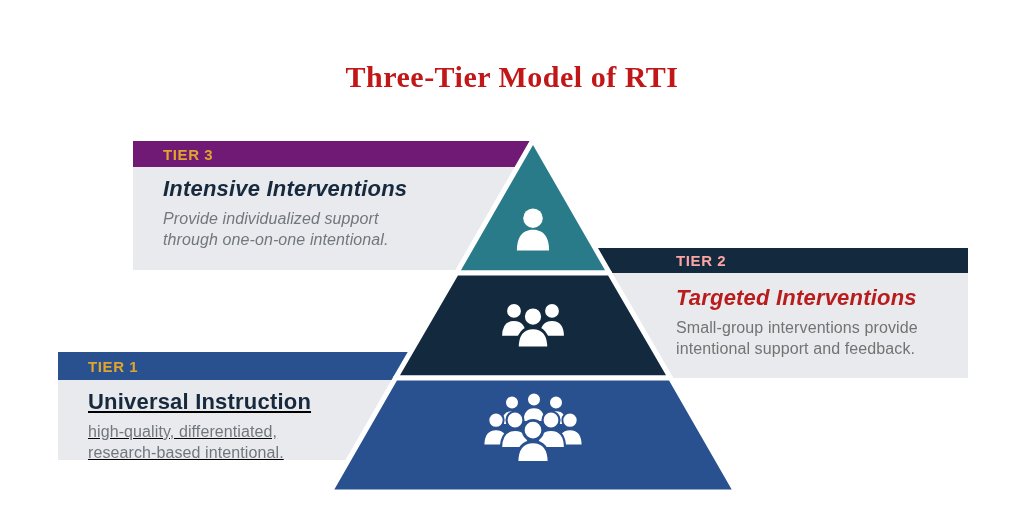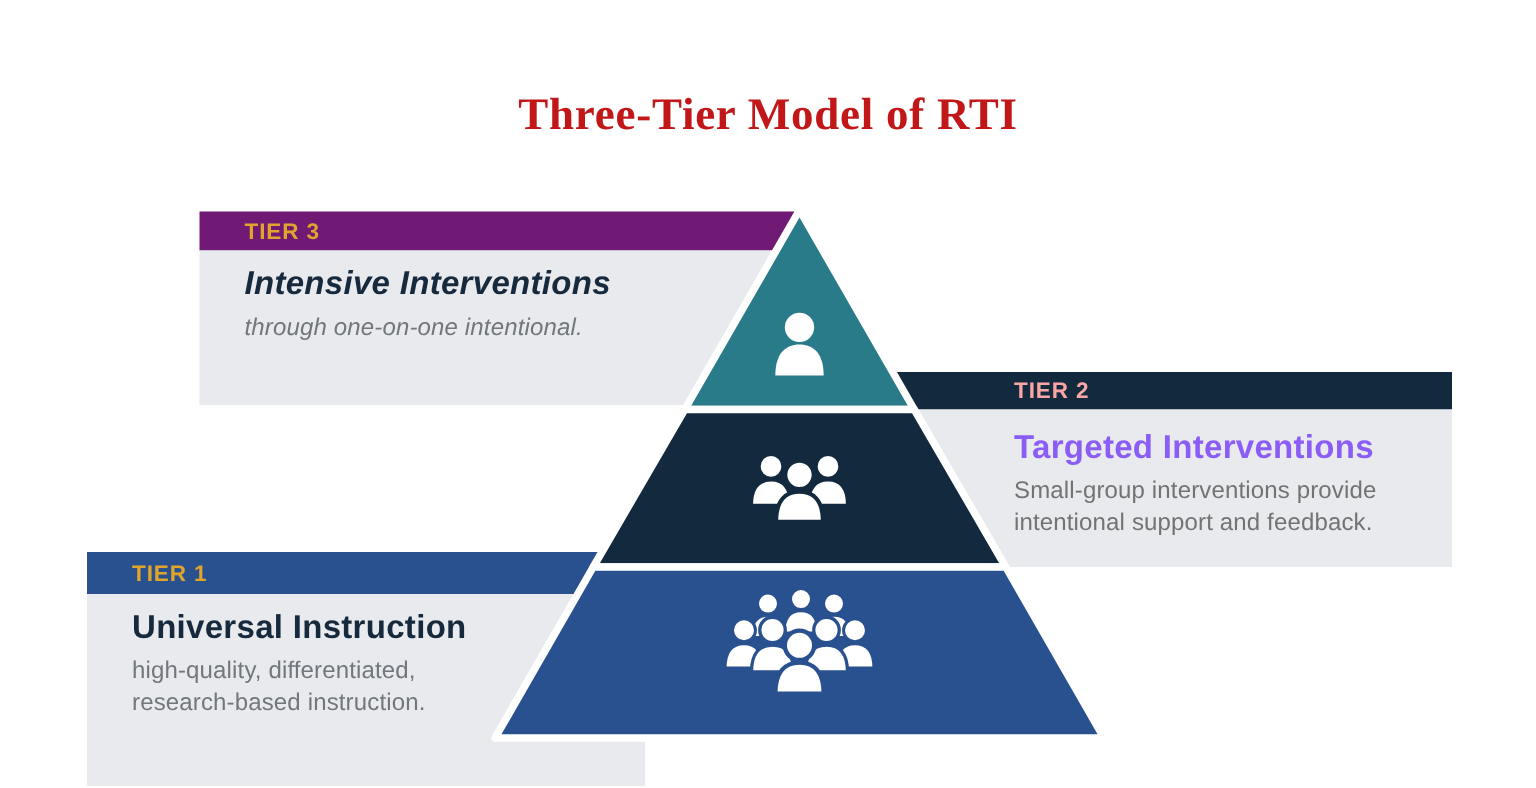--- a/index.html
+++ b/index.html
@@ -48,23 +48,23 @@
   #tier3-card .card-header { height: 26px; }
   #tier3-card .card-body { height: 103px; padding: 9px 10px 0 30px; }
   #tier3-card .card-header { padding-left: 30px; box-sizing: border-box; }
 
   
   #tier2-card { left: 592px; top: 248px; width: 376px; }
   #tier2-card .card-header { height: 25px; padding-left: 84px; box-sizing: border-box; }
   #tier2-card .card-body { height: 105px; padding: 12px 10px 0 84px; }
 
   
-  #tier1-card { left: 58px; top: 368px; width: 372px; }
+  #tier1-card { left: 58px; top: 352px; width: 372px; }
   #tier1-card .card-header { height: 28px; padding-left: 30px; box-sizing: border-box; }
-  #tier1-card .card-body { height: 128px; padding: 9px 10px 0 30px; }
+  #tier1-card .card-body { height: 80px; padding: 9px 10px 0 30px; text-decoration: underline; }
 
   #pyramid-svg {
     position: absolute;
     left: 0; top: 0;
     width: 1024px; height: 525px;
     pointer-events: none;
   }
 </style>
 </head>
 <body>
@@ -73,47 +73,48 @@
 
   <div class="diagram-title" style="color: rgb(193, 23, 24);">Three-Tier Model of RTI</div>
 
   <div class="card" id="tier3-card">
     <div class="card-header" style="background: #701a75;">
       <span class="card-label" style="color: rgb(225, 164, 44);">TIER 3</span>
     </div>
     <div class="card-body" style="background: rgb(232, 234, 237); font-style: italic;">
       <div class="card-title" style="color: rgb(22, 41, 61);">Intensive Interventions</div>
       <div class="card-desc" style="color: rgb(114, 119, 125);">
+        <div>Provide individualized support</div>
         <div>through one-on-one intentional.</div>
       </div>
     </div>
   </div>
 
   <div class="card" id="tier2-card">
     <div class="card-header" style="background: rgb(19, 41, 62);">
       <span class="card-label" style="color: #fca5a5;">TIER 2</span>
     </div>
     <div class="card-body" style="background: rgb(232, 234, 237);">
-      <div class="card-title" style="color: #8b5cf6;">Targeted Interventions</div>
+      <div class="card-title" style="color: #b91c1c; font-style: italic;">Targeted Interventions</div>
       <div class="card-desc" style="color: #737373;">
         <div>Small-group interventions provide</div>
         <div>intentional support and feedback.</div>
       </div>
     </div>
   </div>
 
   <div class="card" id="tier1-card">
     <div class="card-header" style="background: rgb(41, 81, 143);">
       <span class="card-label" style="color: rgb(225, 164, 44);">TIER 1</span>
     </div>
     <div class="card-body" style="background: rgb(232, 234, 237);">
       <div class="card-title" style="color: rgb(22, 41, 61);">Universal Instruction</div>
       <div class="card-desc" style="color: rgb(114, 119, 125);">
         <div>high-quality, differentiated,</div>
-        <div>research-based instruction.</div>
+        <div>research-based intentional.</div>
       </div>
     </div>
   </div>
 
   <svg id="pyramid-svg" viewBox="0 0 1024 525" xmlns="http://www.w3.org/2000/svg">
     <defs>
       <g id="person">
         <circle cx="0" cy="-12" r="8.5"></circle>
         <path d="M -14,16 C -14,3 -8,-2 0,-2 C 8,-2 14,3 14,16 Z"></path>
       </g>

